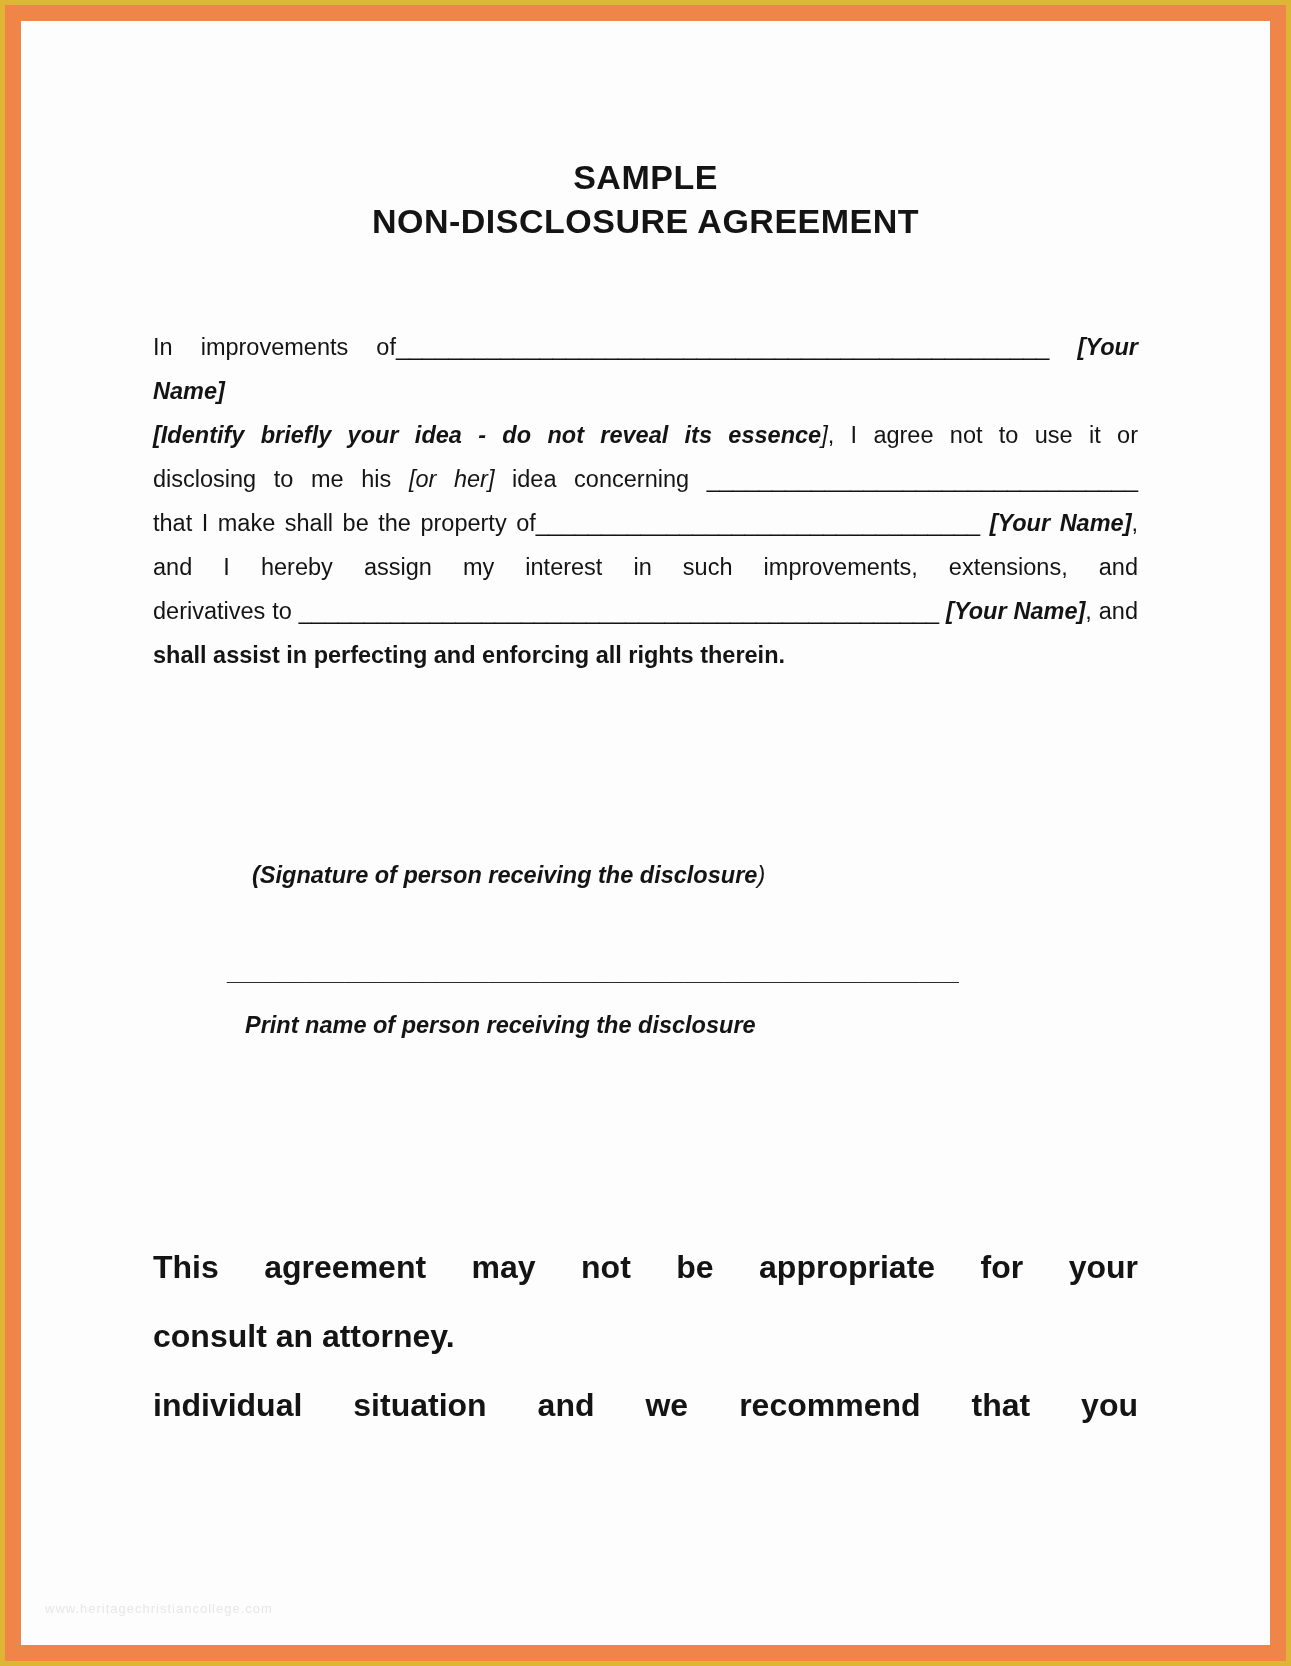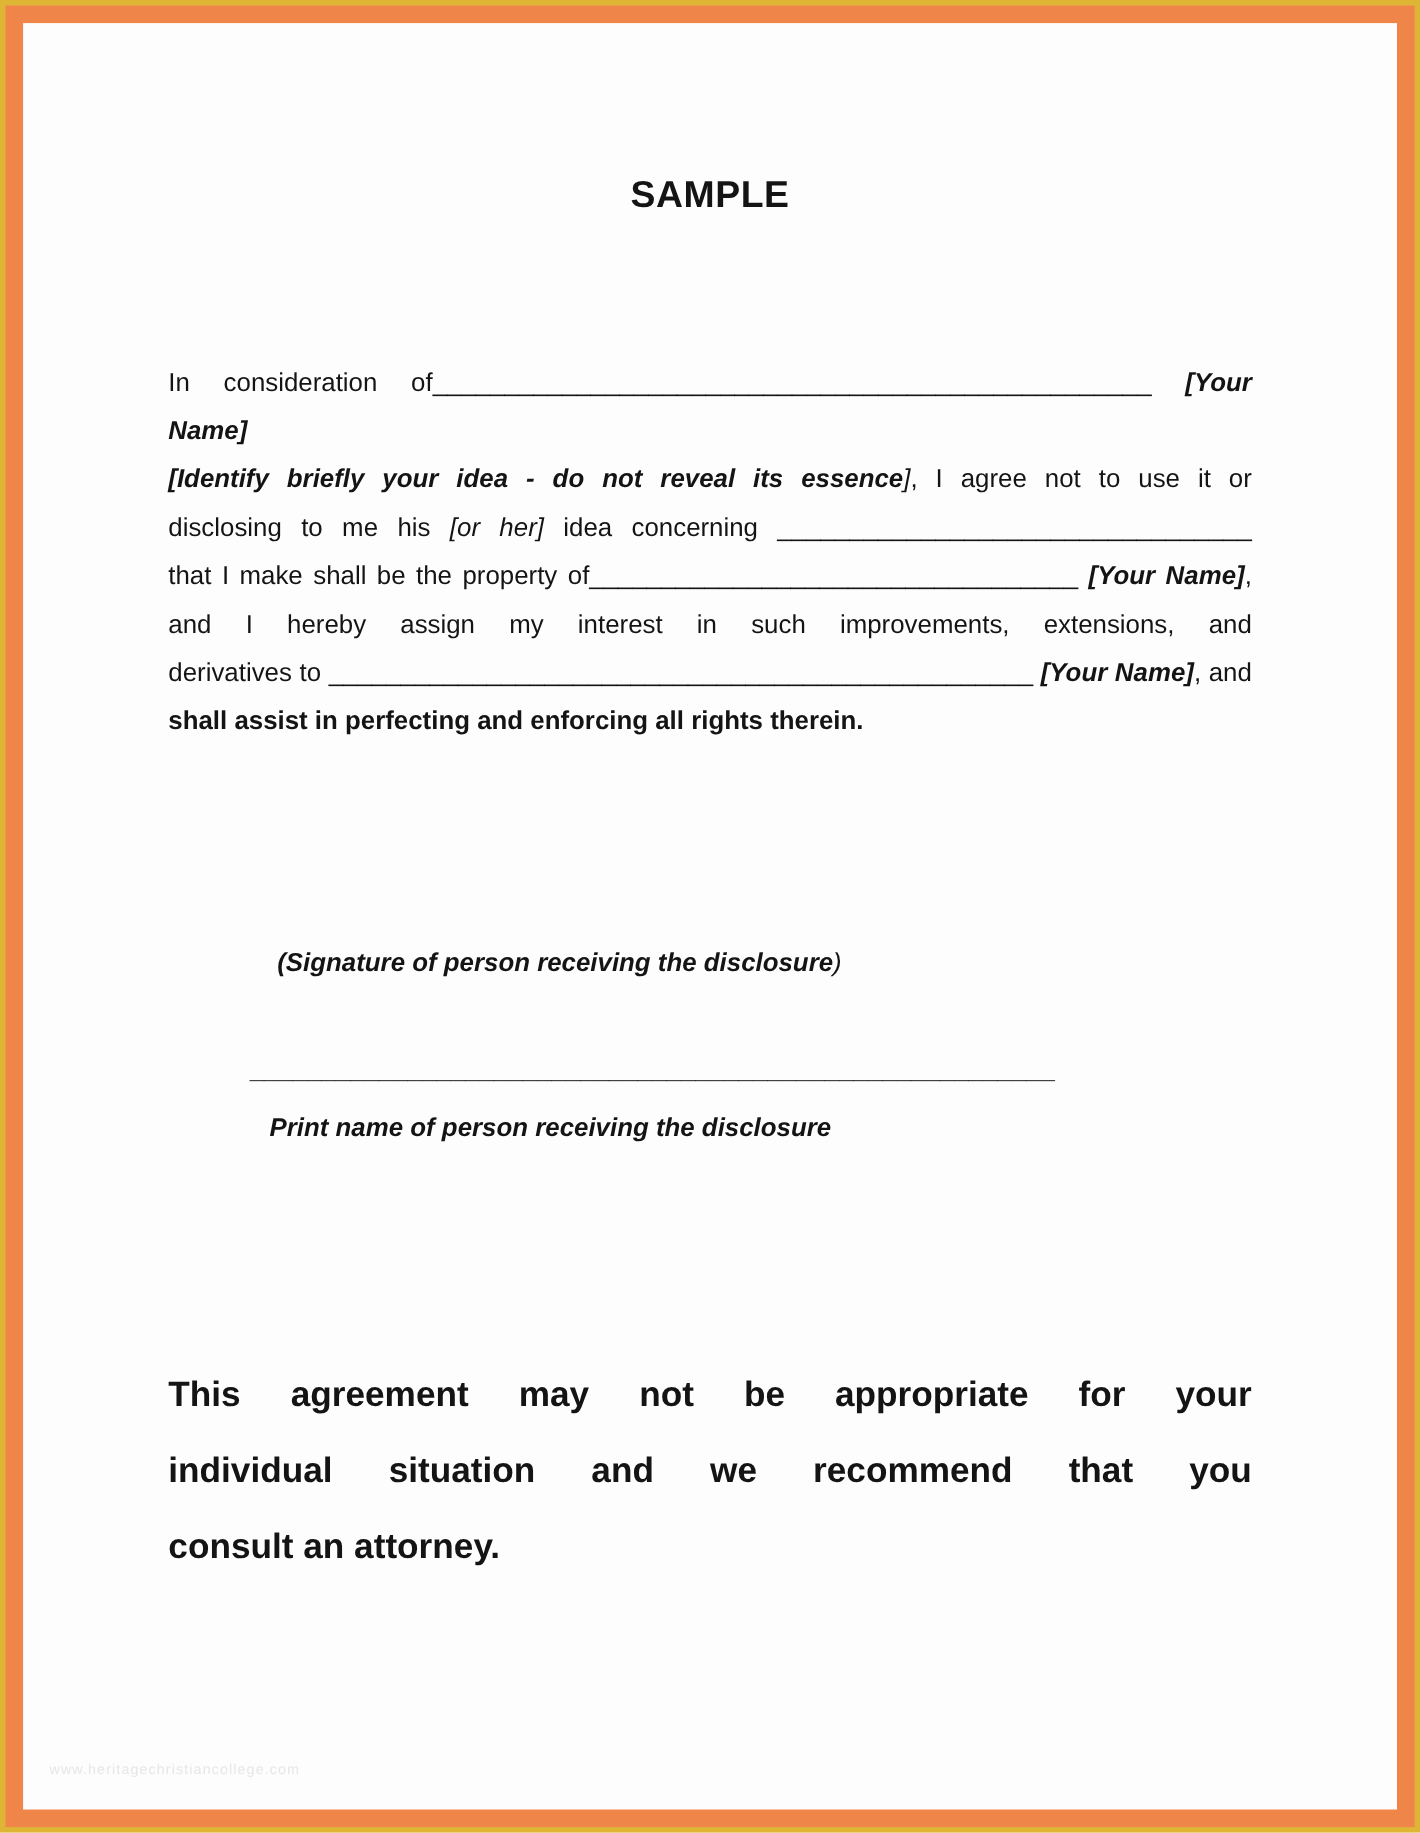--- a/index.html
+++ b/index.html
@@ -31,43 +31,44 @@
 </style>
 </head>
 <body>
 
 <div class="frame-outer" style="background: rgb(223, 181, 54);">
   <div class="frame-inner" style="background: rgb(240, 133, 74);">
     <div class="page" style="background: rgb(253, 253, 253); color: rgb(20, 20, 20);">
 
       <div class="abs title-block">
         <div>SAMPLE</div>
+        <div>NON-DISCLOSURE AGREEMENT</div>
       </div>
 
       <div class="abs para">
-          <div class="line"><span>In consideration of</span><span>__________________________________________________</span><span> </span><span class="bi">[Your Name]</span></div>
+          <div class="line"><span>In improvements of</span><span>__________________________________________________</span><span> </span><span class="bi">[Your Name]</span></div>
           <div class="line"><span class="bi">[Identify briefly your idea - do not reveal its essence</span><span class="i">]</span><span>, I agree not to use it or</span></div>
           <div class="line"><span>disclosing to me his </span><span class="i">[or her]</span><span> idea concerning </span><span>_________________________________</span></div>
           <div class="line"><span>that I make shall be the property of</span><span>__________________________________</span><span> </span><span class="bi">[Your Name]</span><span>,</span></div>
           <div class="line"><span>and I hereby assign my interest in such improvements, extensions, and</span></div>
           <div class="line"><span>derivatives to </span><span>_________________________________________________</span><span> </span><span class="bi">[Your Name]</span><span>, and</span></div>
           <div class="line left"><span>shall assist in perfecting and enforcing all rights therein.</span></div>
         </div>
 
 
       <div class="abs sig-caption"><span class="bi">(Signature of person receiving the disclosure</span><span class="i">)</span></div>
 
       <div class="abs print-line line left"><span>________________________________________________________</span></div>
 
       <div class="abs print-caption bi">Print name of person receiving the disclosure</div>
 
 
       <div class="abs closing">
           <div class="line"><span>This agreement may not be appropriate for your</span></div>
+          <div class="line left"><span>consult an attorney.</span></div>
           <div class="line"><span>individual situation and we recommend that you</span></div>
-          <div class="line left"><span>consult an attorney.</span></div>
         </div>
 
       <div class="abs watermark" style="color: rgb(232, 230, 230);">www.heritagechristiancollege.com</div>
 
     </div>
   </div>
 </div>
 
 </body></html>

